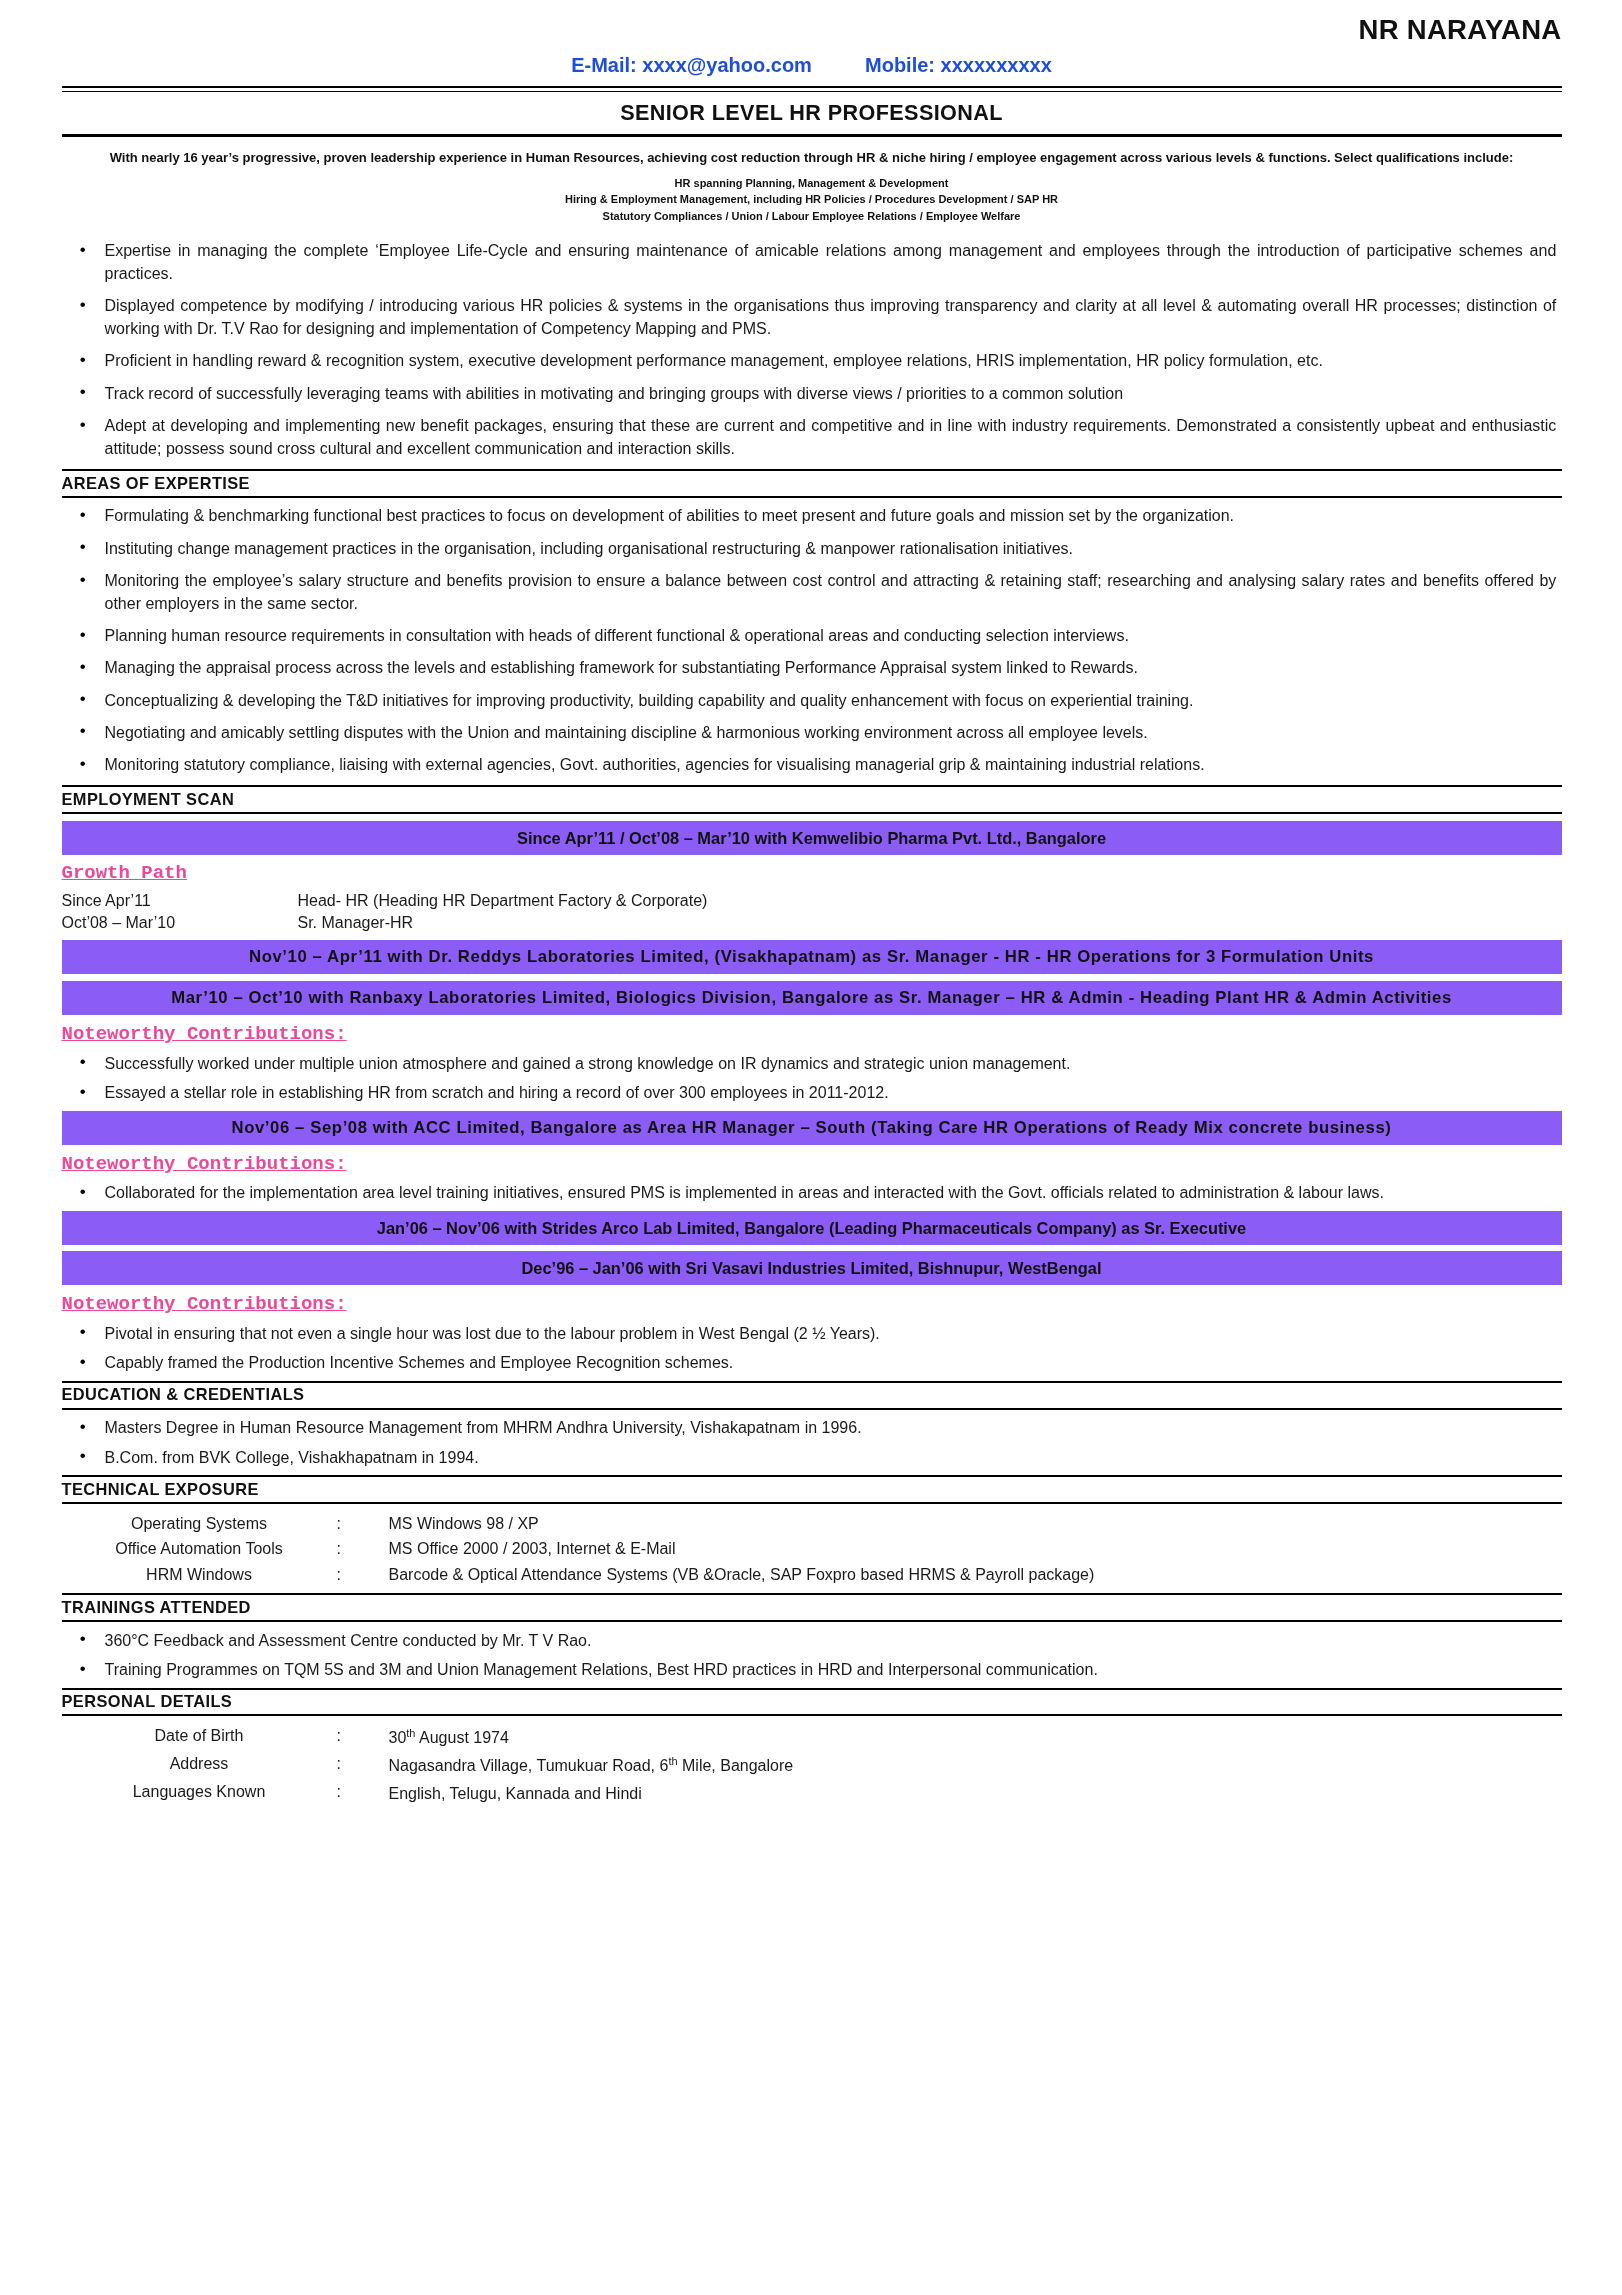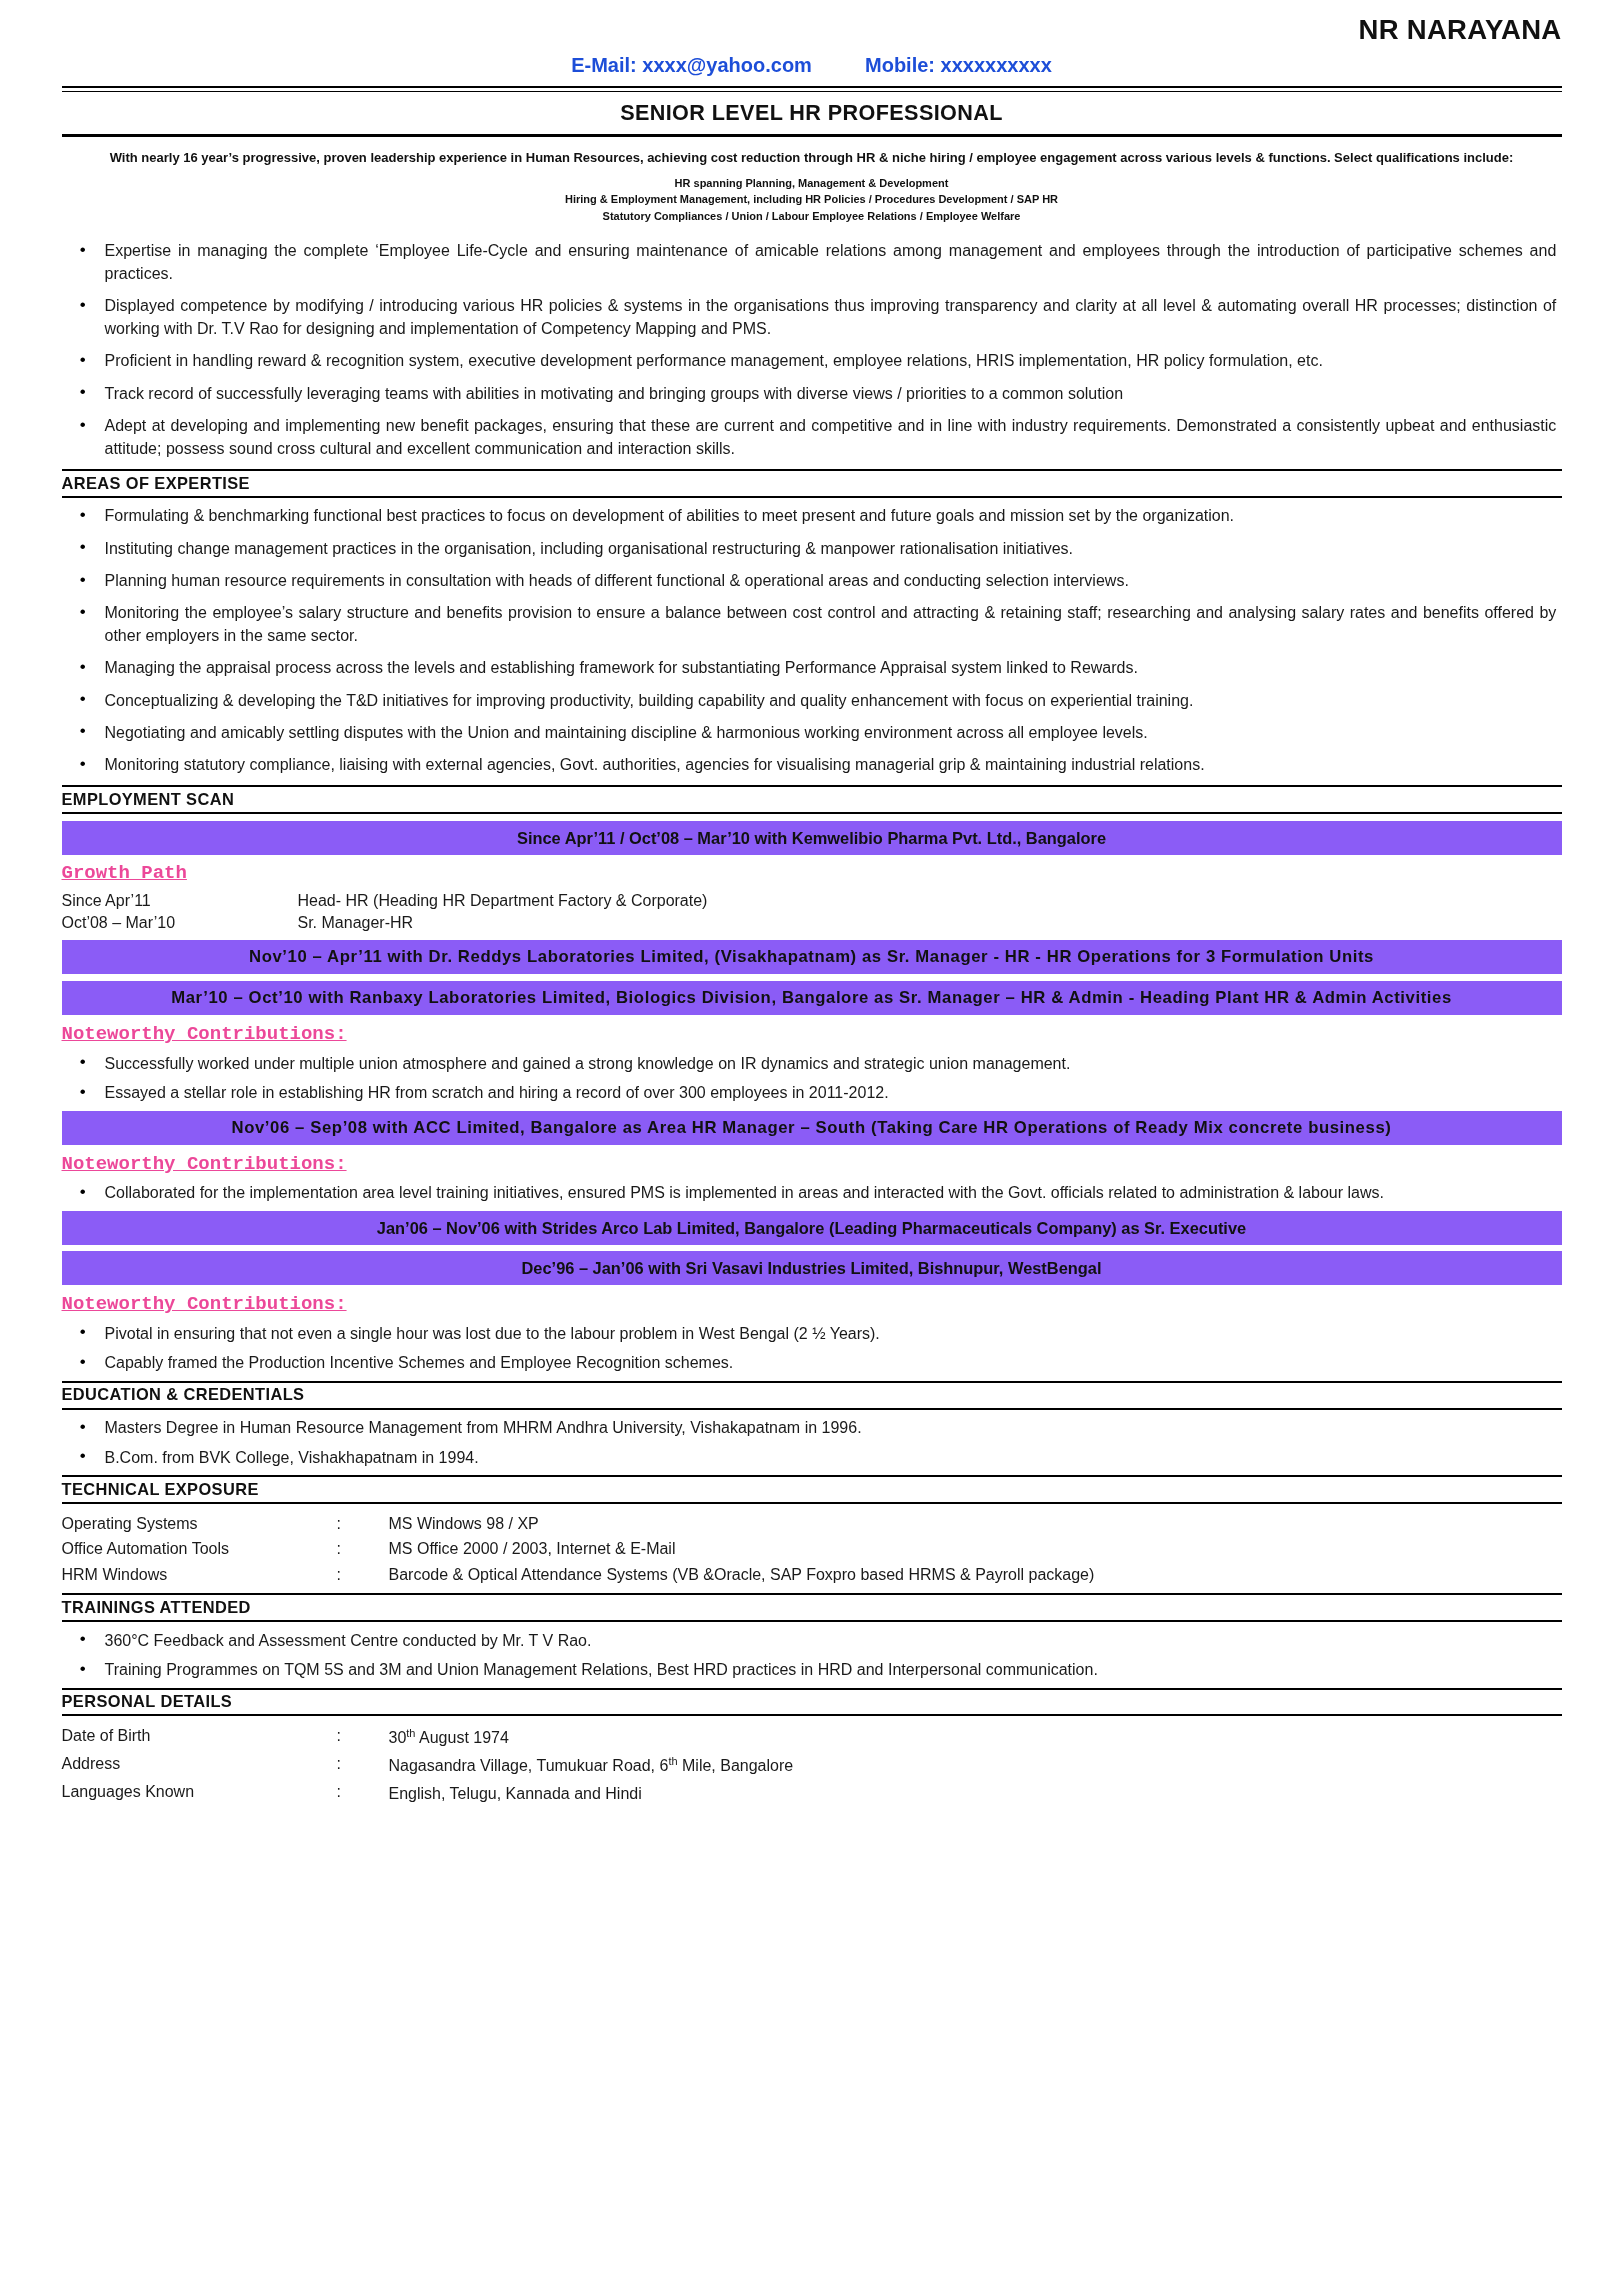--- a/index.html
+++ b/index.html
@@ -143,21 +143,21 @@
   .growth-table td.c1 { width: 236px; }
   
   .kv {
     border-collapse: collapse;
     font-size: 16px;
     color: #1a1a1a;
     margin: 6.5px 0 5.2px 0;
     width: 100%;
   }
   .kv td { padding: 3.9px 0; vertical-align: top; }
-  .kv td.k { width: 275px; }
+  .kv td.k { width: 275px; text-align: center; }
   .kv td.c { width: 52px; }
   .sup { font-size: 11px; vertical-align: super; }
   .spacer { height: 11.8px; }
 </style>
 </head>
 <body>
 
 <div class="page">
   <div class="inner">
 
@@ -187,22 +187,22 @@
       <li>Displayed competence by modifying / introducing various HR policies &amp; systems in the organisations thus improving transparency and clarity at all level &amp; automating overall HR processes; distinction of working with Dr. T.V Rao for designing and implementation of Competency Mapping and PMS.</li>
       <li>Proficient in handling reward &amp; recognition system, executive development performance management, employee relations, HRIS implementation, HR policy formulation, etc.</li>
       <li>Track record of successfully leveraging teams with abilities in motivating and bringing groups with diverse views / priorities to a common solution</li>
       <li>Adept at developing and implementing new benefit packages, ensuring that these are current and competitive and in line with industry requirements. Demonstrated a consistently upbeat and enthusiastic attitude; possess sound cross cultural and excellent communication and interaction skills.</li>
     </ul>
 
     <div class="section-head">AREAS OF EXPERTISE</div>
     <ul class="bl">
       <li>Formulating &amp; benchmarking functional best practices to focus on development of abilities to meet present and future goals and mission set by the organization.</li>
       <li>Instituting change management practices in the organisation, including organisational restructuring &amp; manpower rationalisation initiatives.</li>
+      <li>Monitoring the employee’s salary structure and benefits provision to ensure a balance between cost control and attracting &amp; retaining staff; researching and analysing salary rates and benefits offered by other employers in the same sector.</li>
       <li>Planning human resource requirements in consultation with heads of different functional &amp; operational areas and conducting selection interviews.</li>
-      <li>Monitoring the employee’s salary structure and benefits provision to ensure a balance between cost control and attracting &amp; retaining staff; researching and analysing salary rates and benefits offered by other employers in the same sector.</li>
       <li>Managing the appraisal process across the levels and establishing framework for substantiating Performance Appraisal system linked to Rewards.</li>
       <li>Conceptualizing &amp; developing the T&amp;D initiatives for improving productivity, building capability and quality enhancement with focus on experiential training.</li>
       <li>Negotiating and amicably settling disputes with the Union and maintaining discipline &amp; harmonious working environment across all employee levels.</li>
       <li>Monitoring statutory compliance, liaising with external agencies, Govt. authorities, agencies for visualising managerial grip &amp; maintaining industrial relations.</li>
     </ul>
 
     <div class="section-head">EMPLOYMENT SCAN</div>
 
     <div class="emp-band">Since Apr’11 / Oct’08 – Mar’10 with Kemwelibio Pharma Pvt. Ltd., Bangalore</div>
 

